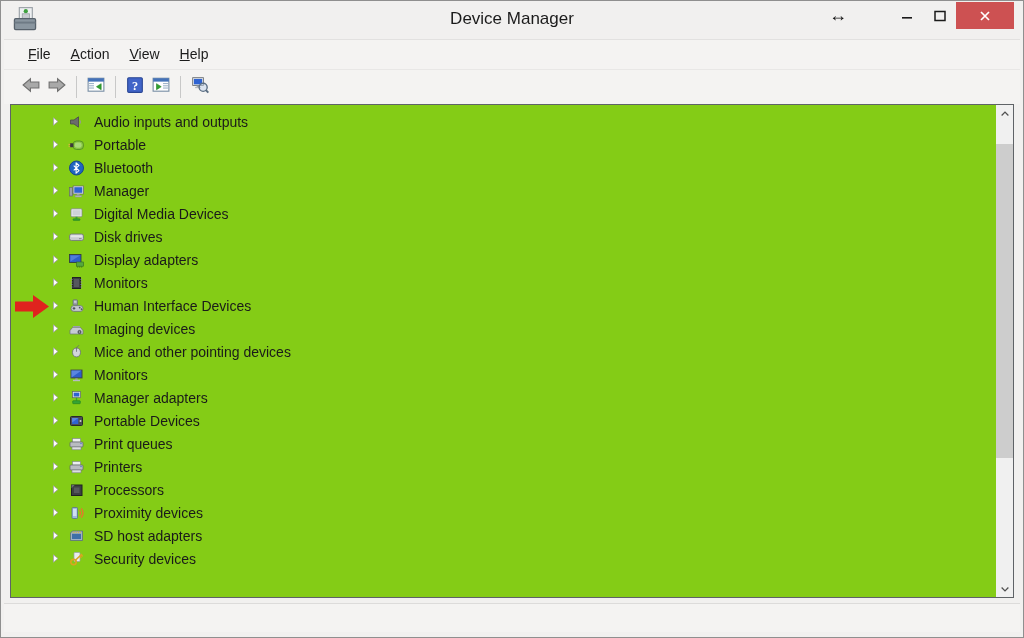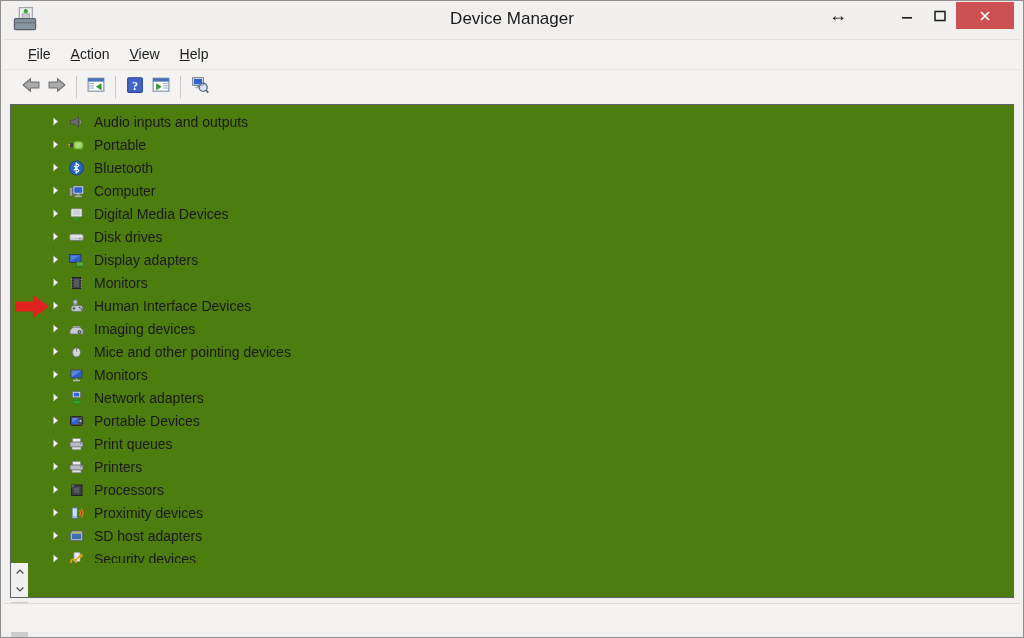--- a/index.html
+++ b/index.html
@@ -25,21 +25,21 @@
   .menu-item u { text-decoration:underline; }
   
   .toolbar { position:absolute; top:68px; left:3px; right:3px; height:35px;
              border-top:1px solid #e8e7e6; background:#f4f3f2;
              display:flex; align-items:center; padding-left:14px; }
   .tb-btn { width:26px; height:26px; display:flex; align-items:center; justify-content:center; }
   .tb-btn svg { width:18px; height:18px; }
   .tb-sep { width:1px; height:22px; background:#c8c8c8; margin:0 6px; }
   
   .pane { position:absolute; left:9px; right:9px; top:103px; bottom:39px;
-          background:#4d7c0f; border:1px solid #5f6367; display:flex;flex-direction:column; }
+          background:#84cc16; border:1px solid #5f6367; display:flex; }
   .tree { flex:1; overflow:hidden; padding-top:5px; }
   .tree-row { display:flex; align-items:center; height:23px; padding-left:38px; cursor:default; }
   .chevron { width:14px; height:14px; flex:0 0 14px; display:flex; align-items:center; }
   .dev-icon { width:18px; height:17px; flex:0 0 18px; margin-left:5px; display:flex; align-items:center; }
   .dev-icon svg { width:17px; height:16px; }
   .tree-label { margin-left:8px; font-size:14px; color:#1a1a1a; white-space:nowrap; }
   
   .scrollbar { width:17px; flex:0 0 17px; background:#f0f0f0; display:flex; flex-direction:column; }
   .sb-btn { height:17px; display:flex; align-items:center; justify-content:center; background:#f0f0f0; }
   .sb-track { flex:1; position:relative; }
@@ -201,21 +201,21 @@
           </span>
           <span class="dev-icon">
             <svg viewBox="0 0 16 16">
               <rect x="1" y="4.5" width="3" height="8.5" fill="#9aa0a6" stroke="#5f6368" stroke-width="0.6"></rect>
               <rect x="4.6" y="3" width="10.4" height="8" fill="#dfe3e8" stroke="#5f6368" stroke-width="0.7"></rect>
               <rect x="5.8" y="4.2" width="8" height="5.6" fill="#2f63d2"></rect>
               <rect x="8.3" y="11" width="2.8" height="1.6" fill="#9aa0a6"></rect>
               <rect x="6.6" y="12.6" width="6.4" height="1.4" fill="#b8bcc2" stroke="#8a8e94" stroke-width="0.5"></rect>
             </svg>
           </span>
-          <span class="tree-label">Computer</span>
+          <span class="tree-label">Manager</span>
         </div>
         <div class="tree-row">
           <span class="chevron">
             <svg viewBox="0 0 16 16" width="13" height="13">
               <polygon points="5.5,3.5 11,8 5.5,12.5" fill="#fdfdfd" stroke="#a6a6a6" stroke-width="1.1"></polygon>
             </svg>
           </span>
           <span class="dev-icon">
             <svg viewBox="0 0 16 16">
               <rect x="2.5" y="2.8" width="11" height="8" rx="1" fill="#e8eaed" stroke="#7d8288" stroke-width="0.7"></rect>
@@ -346,21 +346,21 @@
             </svg>
           </span>
           <span class="dev-icon">
             <svg viewBox="0 0 16 16">
               <rect x="4" y="1.5" width="8" height="6.2" fill="#dfe3e8" stroke="#5f6368" stroke-width="0.7"></rect>
               <rect x="5.2" y="2.7" width="5.6" height="3.8" fill="#2f63d2"></rect>
               <rect x="7.3" y="7.7" width="1.4" height="3" fill="#35a435"></rect>
               <rect x="4.2" y="10.7" width="7.6" height="3" rx="0.6" fill="#35a435" stroke="#1f7d1f" stroke-width="0.6"></rect>
             </svg>
           </span>
-          <span class="tree-label">Network adapters</span>
+          <span class="tree-label">Manager adapters</span>
         </div>
         <div class="tree-row">
           <span class="chevron">
             <svg viewBox="0 0 16 16" width="13" height="13">
               <polygon points="5.5,3.5 11,8 5.5,12.5" fill="#fdfdfd" stroke="#a6a6a6" stroke-width="1.1"></polygon>
             </svg>
           </span>
           <span class="dev-icon">
             <svg viewBox="0 0 16 16">
               <rect x="2" y="3.5" width="12" height="9" rx="1" fill="#4a4e54" stroke="#26282c"></rect>

